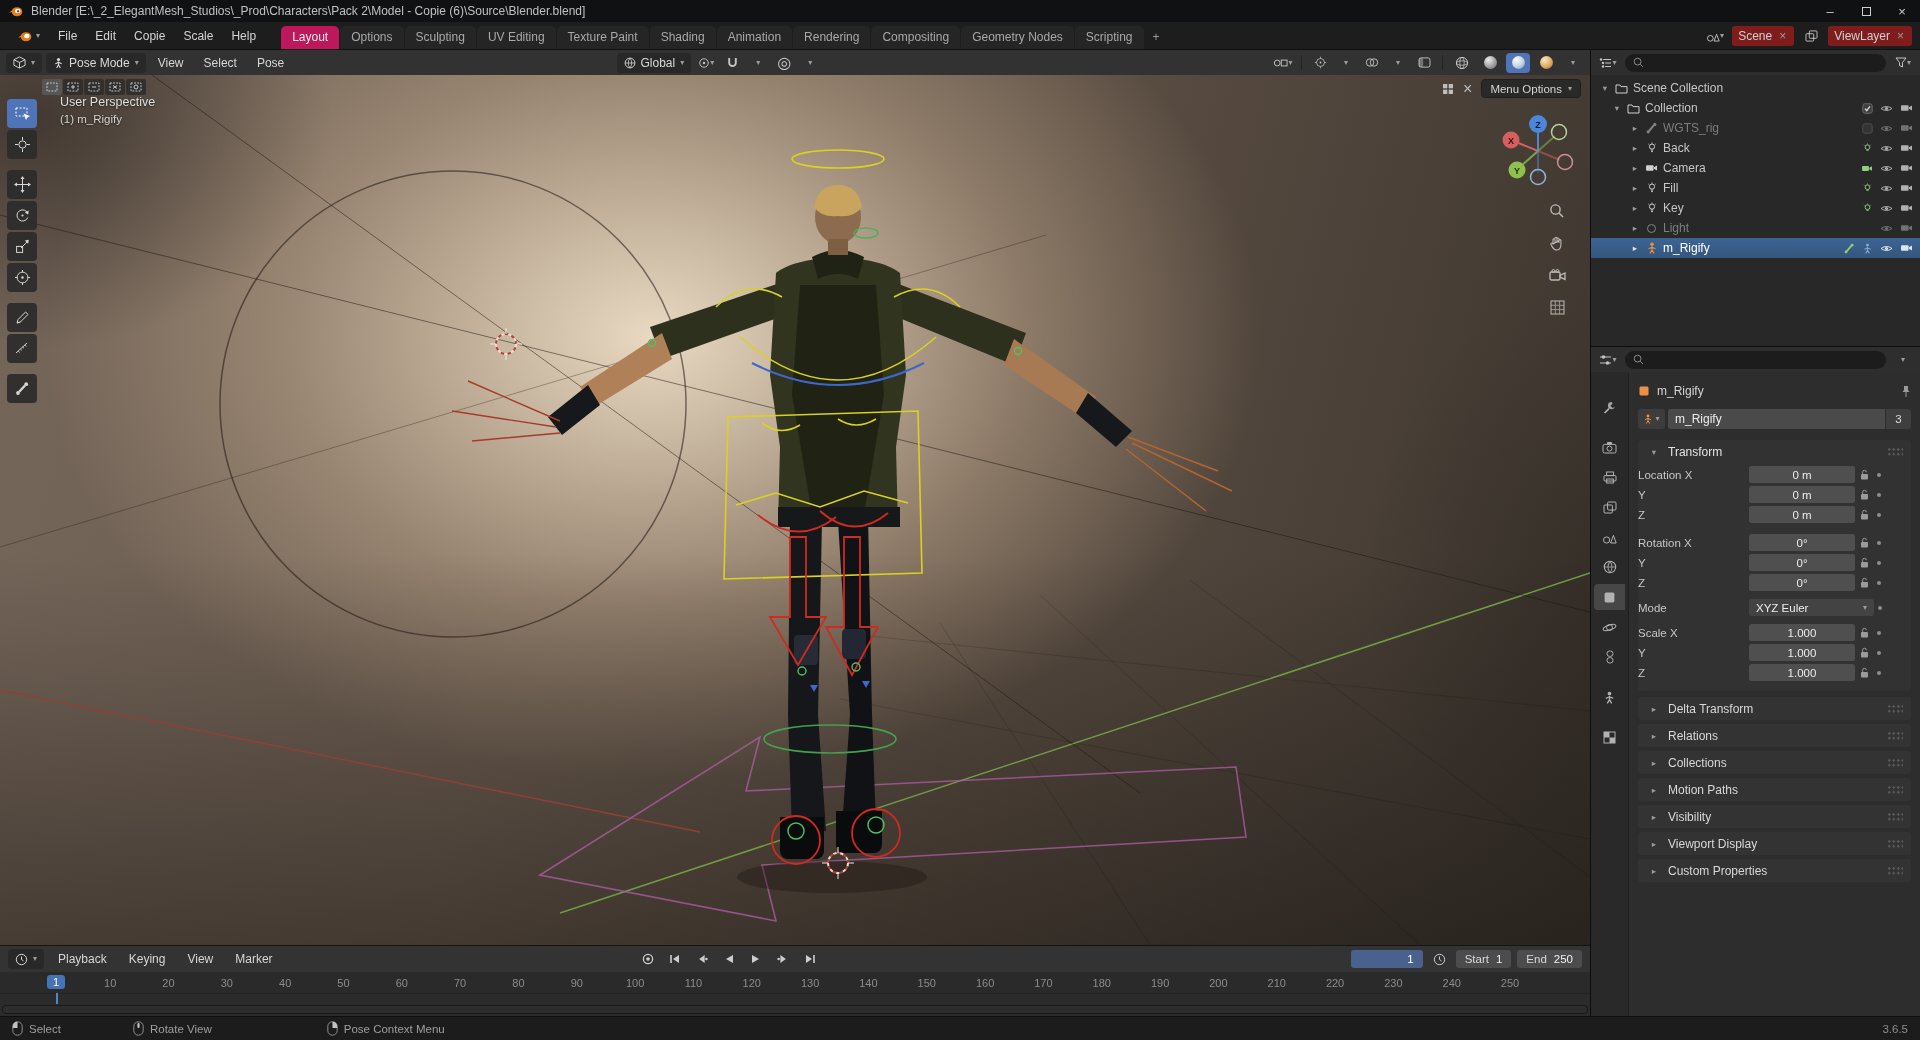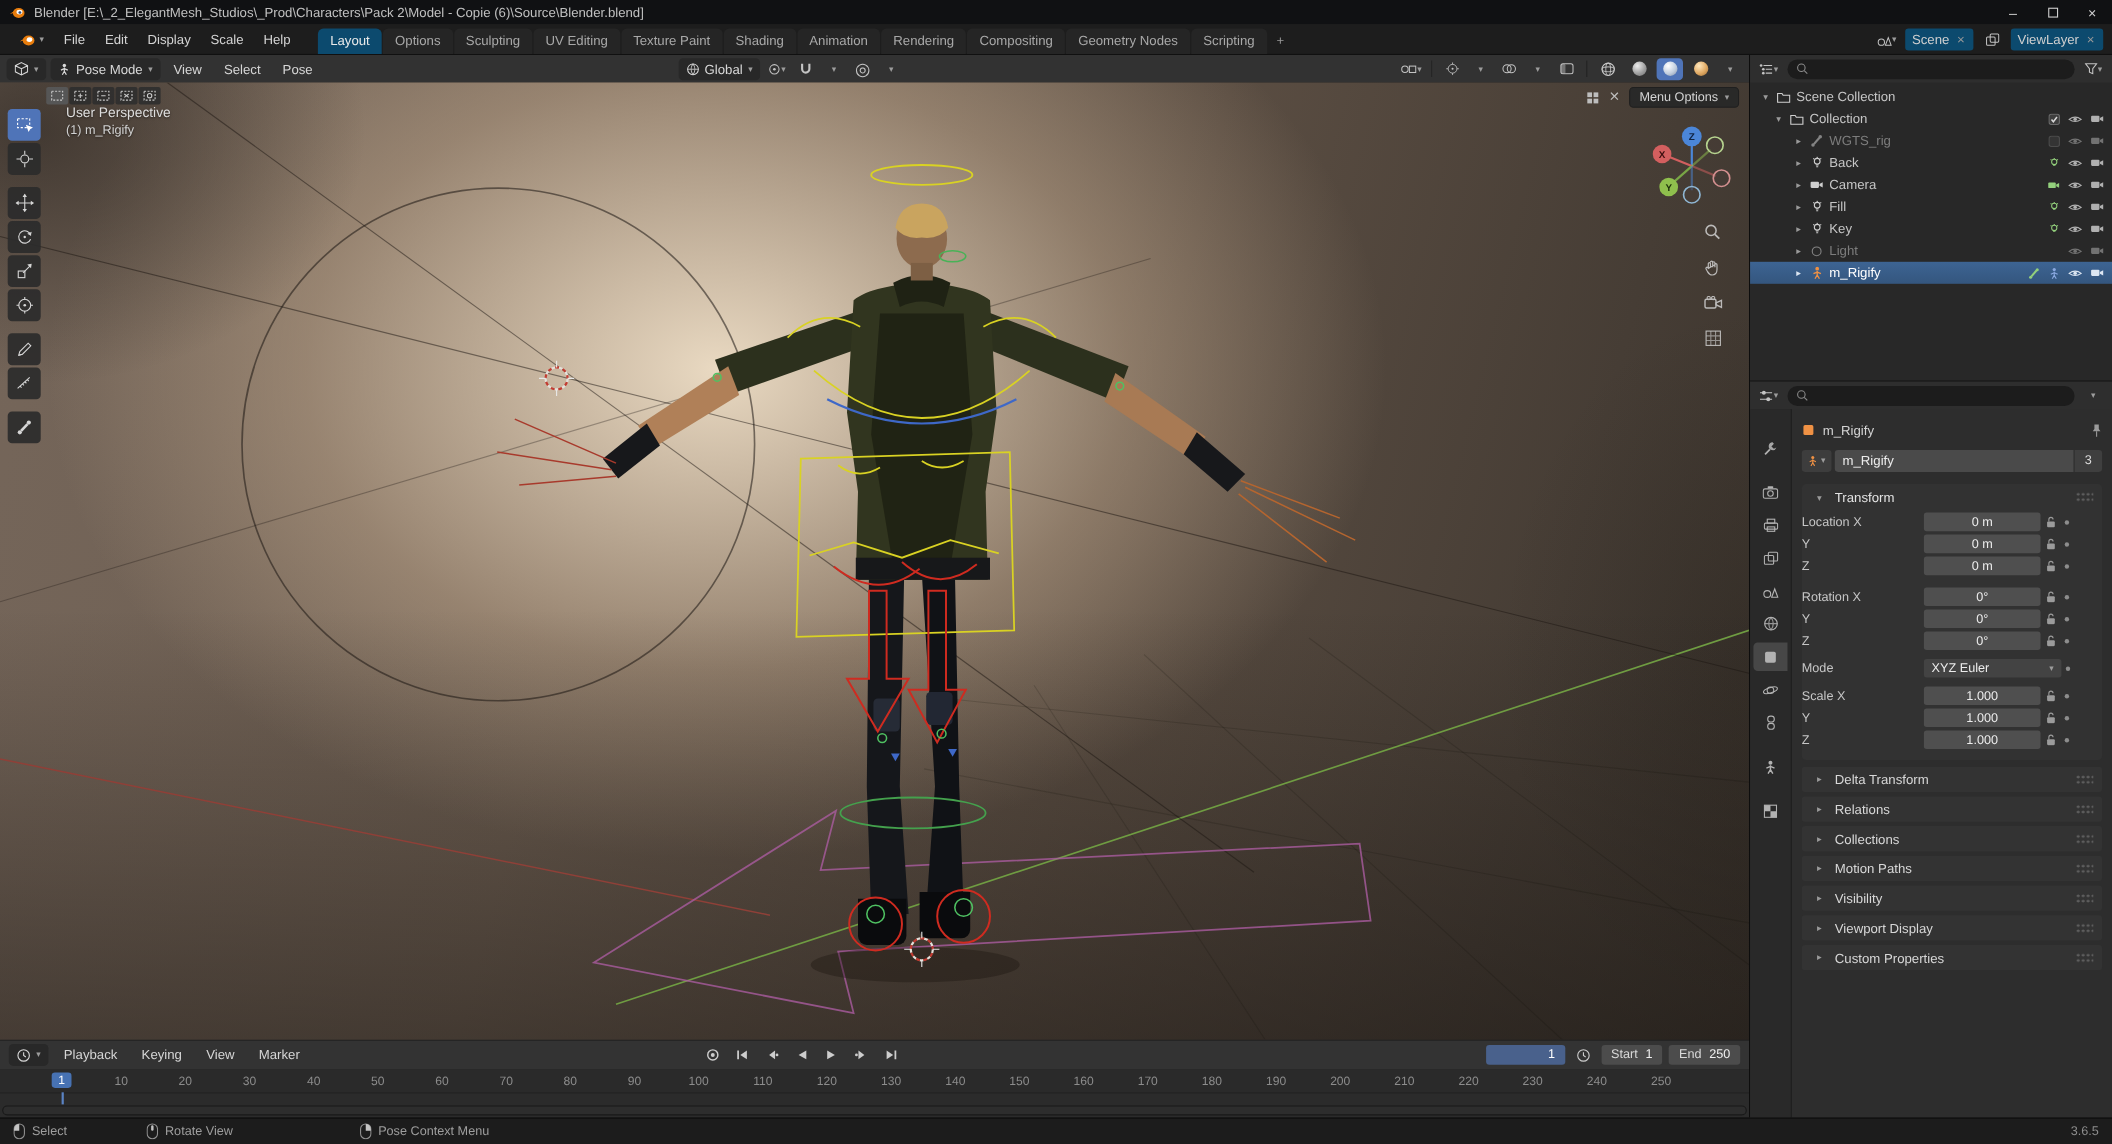--- a/index.html
+++ b/index.html
@@ -15,24 +15,24 @@
 .win-btn{width:36px;display:flex;align-items:center;justify-content:center;color:#cfcfcf;font-size:13px}
 .win-max{width:9px;height:9px;border:1px solid #cfcfcf}
 
 
 .topbar{height:28px;background:#1d1d1d;display:flex;align-items:center;padding:0 8px;
   flex:none;border-bottom:1px solid #101010}
 .menu-item{padding:3px 9px;font-size:12px;color:#d4d4d4;border-radius:3px}
 .tabs{display:flex;align-items:flex-end;align-self:flex-end;margin-left:16px}
 .tab{padding:4px 11px;font-size:12px;color:#a8a8a8;background:#252525;border-radius:5px 5px 0 0;
   margin-right:1px;height:23px;white-space:nowrap}
-.tab.active{background:#0c4a6e;color:#eaeaea}
+.tab.active{background:#be185d;color:#eaeaea}
 .tab.addtab{padding:4px 8px;background:transparent;color:#9a9a9a}
 .top-right{margin-left:auto;display:flex;align-items:center;gap:6px}
-.idpill{display:flex;align-items:center;gap:5px;background:#0c4a6e;border-radius:3px;
+.idpill{display:flex;align-items:center;gap:5px;background:#7f1d1d;border-radius:3px;
   height:20px;padding:0 6px;font-size:12px;color:#cfcfcf}
 .xbtn{color:#9a9a9a;font-size:12px;padding:0 2px}
 .chev{font-size:8px;color:#9c9c9c;line-height:1}
 
 
 .main{flex:1;display:flex;min-height:0}
 .leftcol{flex:1;display:flex;flex-direction:column;min-width:0}
 .rightcol{width:330px;flex:none;display:flex;flex-direction:column;border-left:1px solid #0d0d0d;background:#2d2d2d}
 
 
@@ -179,21 +179,21 @@
     <span class="menu-item" style="display:flex;align-items:center;gap:4px">
         <svg width="15" height="12" viewBox="0 0 15 12">
           <ellipse cx="9" cy="6.8" rx="5.3" ry="4.5" fill="#e87d0d"></ellipse>
           <ellipse cx="9.7" cy="6" rx="2.7" ry="2.2" fill="#fff"></ellipse>
           <path d="M1 7.8C3.4 5.8 6 4.2 8.6 3.1L7 6.2z" fill="#e87d0d"></path>
         </svg>
         <span class="chev">▾</span>
       </span>
     <span class="menu-item">File</span>
     <span class="menu-item">Edit</span>
-    <span class="menu-item">Display</span>
+    <span class="menu-item">Copie</span>
     <span class="menu-item">Scale</span>
     <span class="menu-item">Help</span>
     <span class="tabs">
       <span class="tab active">Layout</span>
       <span class="tab">Options</span>
       <span class="tab">Sculpting</span>
       <span class="tab">UV Editing</span>
       <span class="tab">Texture Paint</span>
       <span class="tab">Shading</span>
       <span class="tab">Animation</span>

